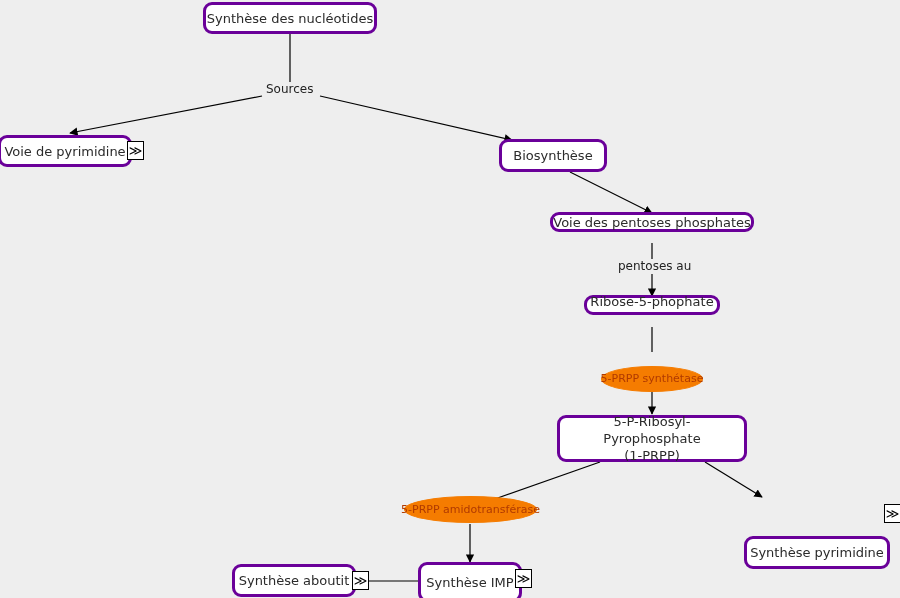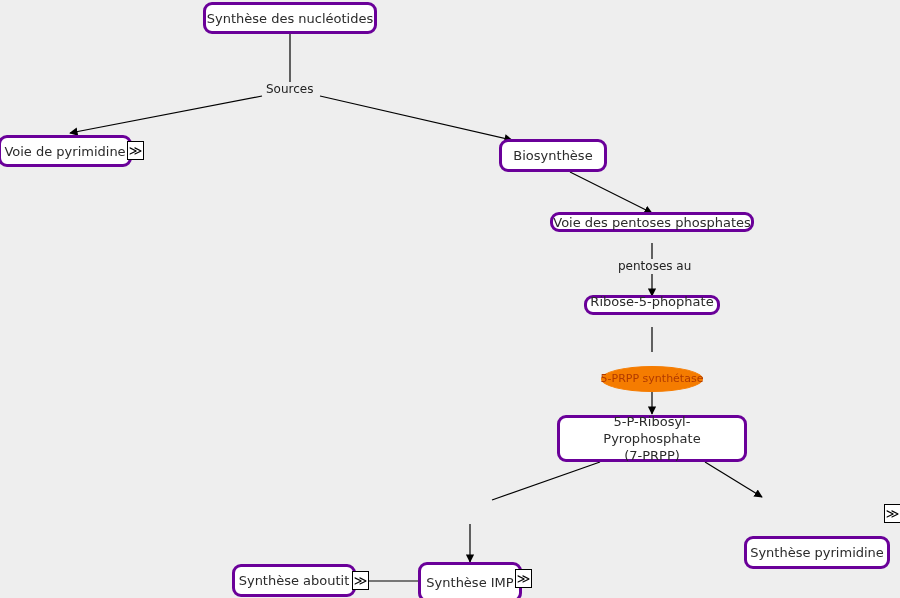--- a/index.html
+++ b/index.html
@@ -155,21 +155,21 @@
   <div class="node" style="left:550px; top:212px; width:204px; height:20px;">
     <span class="label">Voie des pentoses phosphates</span>
   </div>
 
   <div class="node" style="left:584px; top:295px; width:136px; height:20px;align-items:flex-end;">
     <span class="label">Ribose-5-phophate</span>
   </div>
 
   <div class="node two-line" style="left:557px; top:415px; width:190px; height:47px; flex-direction:column;">
     <span class="label">5-P-Ribosyl-Pyrophosphate</span>
-    <span class="label">(7-PRPP)</span>
+    <span class="label">(1-PRPP)</span>
   </div>
 
   <div class="node" style="left:744px; top:498px; width:146px; height:33px;margin-top:38px;">
     <span class="label">Synthèse pyrimidine</span>
   </div>
   <div class="chevron" style="left:884px; top:504px;">≫</div>
 
   <div class="node" style="left:232px; top:564px; width:124px; height:33px;">
     <span class="label">Synthèse aboutit</span>
   </div>
@@ -177,14 +177,17 @@
 
   <div class="node" style="left:418px; top:562px; width:104px; height:40px;">
     <span class="label">Synthèse IMP</span>
   </div>
   <div class="chevron" style="left:515px; top:569px;">≫</div>
 
   <div class="enzyme" style="left:601px; top:366px; width:102px; height:26px;">
     <span class="label">5-PRPP synthétase</span>
   </div>
 
+  <div class="enzyme" style="left:404px; top:496px; width:133px; height:27px;">
+    <span class="label">5-PRPP amidotransférase</span>
+  </div>
 
 </div>
 
 </body></html>

